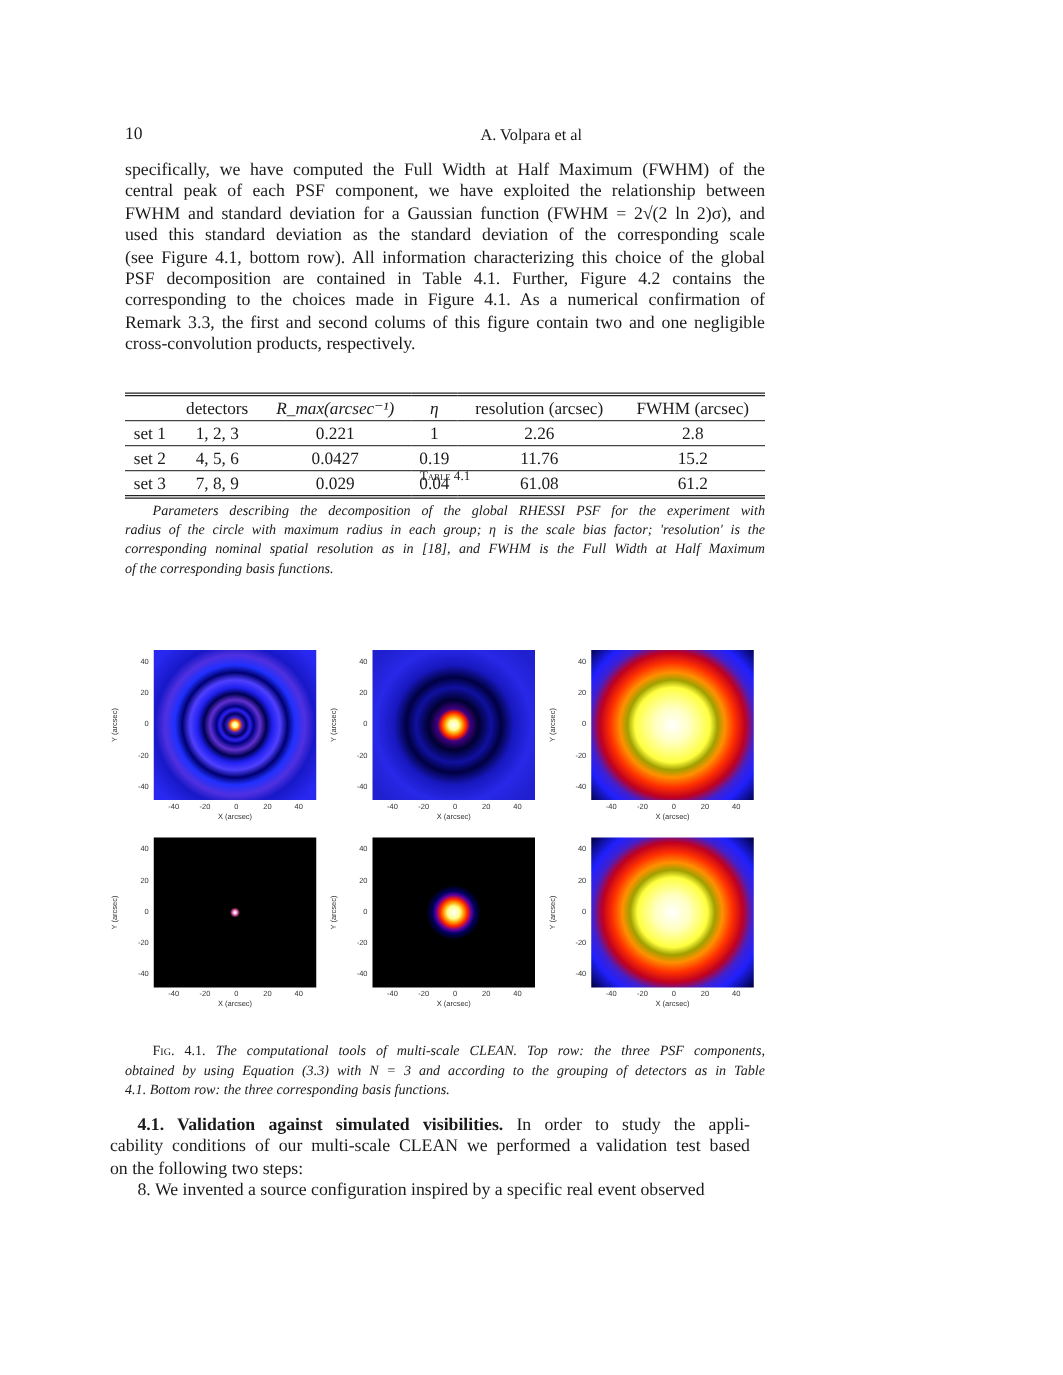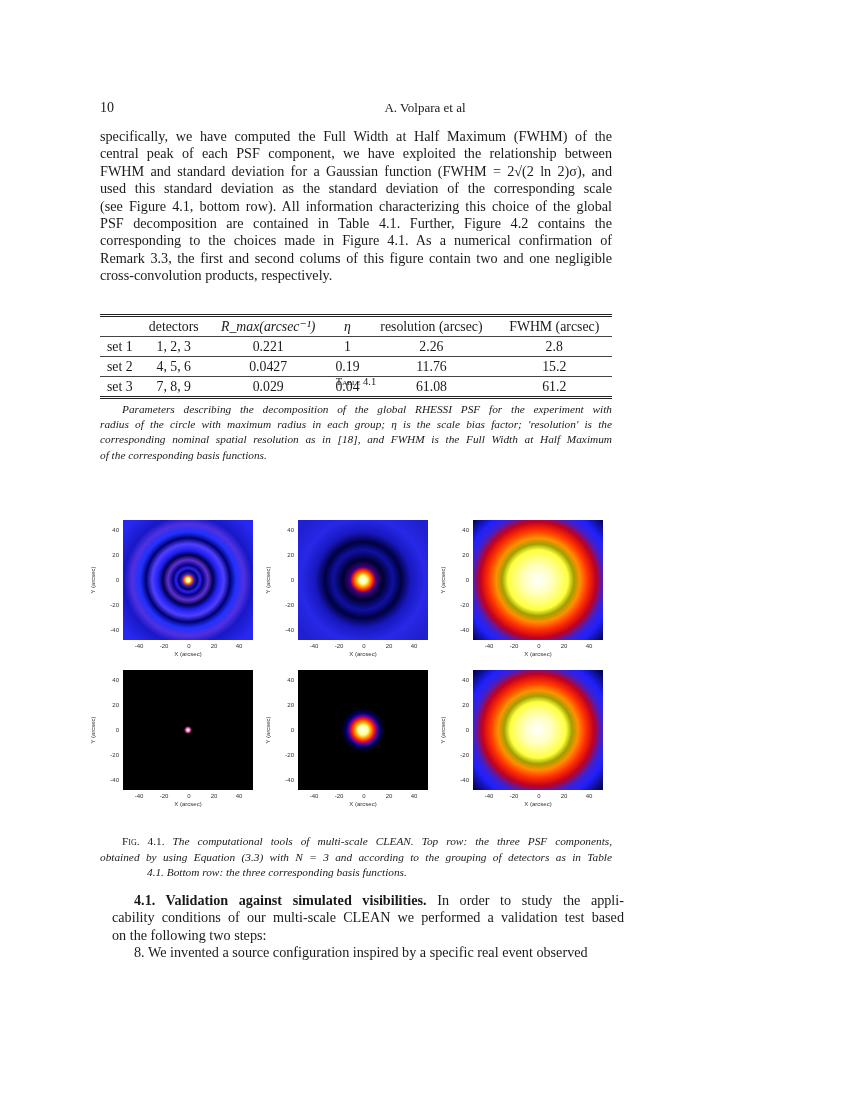--- a/index.html
+++ b/index.html
@@ -24,23 +24,23 @@
   .tdesc .ln.last { text-align-last:left; }
   .tdesc .ind { padding-left:22px; }
   .plot { position:absolute; }
   .plot .img { position:absolute; width:130px; height:120px; }
   .plot .ytick { position:absolute; font-family:"Liberation Sans",sans-serif; font-size:6px; color:#333; text-align:right; width:18px; }
   .plot .xtick { position:absolute; font-family:"Liberation Sans",sans-serif; font-size:6px; color:#333; width:18px; text-align:center; }
   .plot .ylab { position:absolute; font-family:"Liberation Sans",sans-serif; font-size:6px; color:#333; transform:rotate(-90deg); transform-origin:center; white-space:nowrap; }
   .plot .xlab { position:absolute; font-family:"Liberation Sans",sans-serif; font-size:6px; color:#333; white-space:nowrap; text-align:center; width:130px; }
   .figcap { left:100px; width:512px; top:834px; font-size:11.3px; line-height:15.6px; font-style:italic; text-align:justify; }
   .figcap .ln { display:block; white-space:nowrap; text-align:justify; text-align-last:justify; }
-  .figcap .ln.last { text-align-last:left;margin-left:47px; }
+  .figcap .ln.last { text-align-last:left; }
   .figcap .sc { font-style:normal; font-variant:small-caps; }
-  .sect { left:112px; width:512px; top:892px; font-size:14.2px; line-height:17.4px; }
+  .sect { left:88px; width:512px; top:892px; font-size:14.2px; line-height:17.4px; }
   .sect .ln { display:block; white-space:nowrap; text-align:justify; text-align-last:justify; }
   .sect .ln.last { text-align-last:left; }
   .sect b { font-weight:bold; }
 </style>
 </head>
 <body>
 
 <div class="abs header-num">10</div>
 <div class="abs header-auth">A. Volpara et al</div>
 

